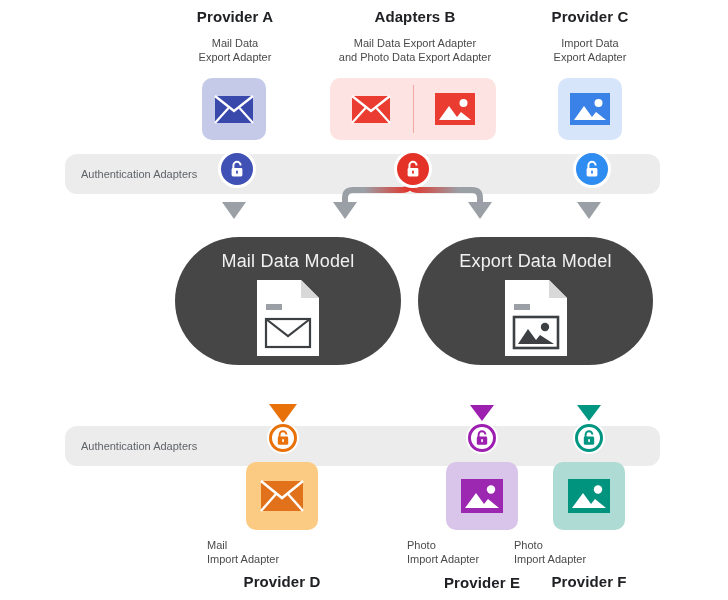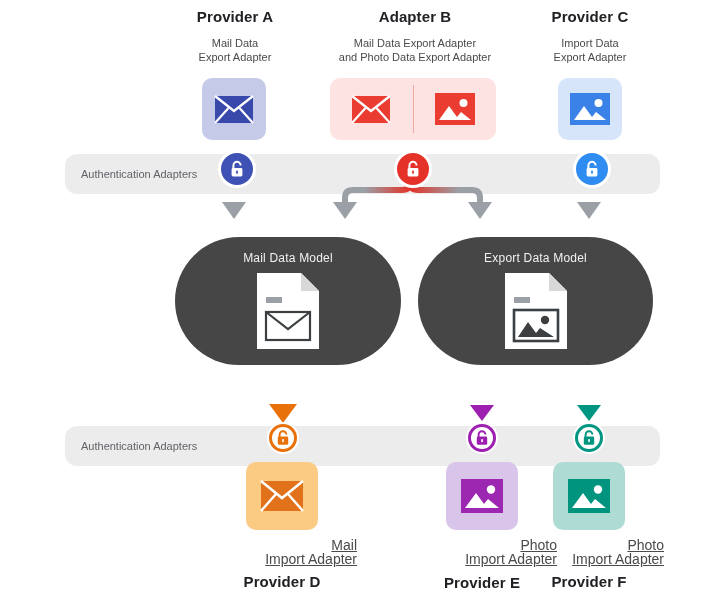--- a/index.html
+++ b/index.html
@@ -17,21 +17,21 @@
 
   
   .prov-title{
     text-align:center;font-weight:bold;font-size:15px;color:#202124;
     letter-spacing:.1px;
   }
   .prov-sub{
     text-align:center;font-size:11px;line-height:14px;color:#4a4a4a;
   }
   .prov-caption{
-    text-align:right;font-size:14px;line-height:14px;color:#4a4a4a;text-decoration:underline;
+    text-align:left;font-size:11px;line-height:14px;color:#4a4a4a;
   }
 
   
   .tile{
     border-radius:10px;
     display:flex;align-items:center;justify-content:center;
   }
   .tile-a{background:#c5cae9;}
   .tile-b{background:#fde3e1;}
   .tile-c{background:#d7e5fb;}
@@ -59,21 +59,21 @@
   }
   .lock-solid{border:3px solid #ffffff;}
   .lock-ring{background:#ffffff;}
 
   
   .capsule{
     background:#464646;border-radius:64px;
     display:flex;flex-direction:column;align-items:center;
   }
   .capsule-title{
-    color:#f1f1f1;font-size:12px;margin-top:14px;letter-spacing:.2px;
+    color:#f1f1f1;font-size:18px;margin-top:14px;letter-spacing:.2px;
   }
 
   svg{display:block;overflow:visible;}
 </style>
 </head>
 <body>
 
 <div id="stage">
 
   <div class="abs prov-title" style="left:160px;top:8px;width:150px;">Provider A</div>
@@ -83,21 +83,21 @@
   <div class="abs tile tile-a" style="left:202px;top:78px;width:64px;height:62px;">
     <span>
       <svg width="38" height="27" viewBox="0 0 38 27">
         <rect x="0" y="0" width="38" height="27" fill="#3949ab"></rect>
         <path d="M0 0 L19 15 L38 0" fill="none" stroke="#ffffff" stroke-width="2.4"></path>
         <path d="M0 27 L13.5 12 M38 27 L24.5 12" fill="none" stroke="#ffffff" stroke-width="2.2"></path>
       </svg>
     </span>
   </div>
 
-  <div class="abs prov-title" style="left:320px;top:8px;width:190px;">Adapter B</div>
+  <div class="abs prov-title" style="left:320px;top:8px;width:190px;">Adapters B</div>
   <div class="abs prov-sub" style="left:312px;top:36px;width:206px;">Mail Data Export Adapter</div>
   <div class="abs prov-sub" style="left:312px;top:50px;width:206px;">and Photo Data Export Adapter</div>
 
   <div class="abs tile tile-b" style="left:330px;top:78px;width:166px;height:62px;">
     <div style="display:flex;align-items:center;gap:0;width:100%;height:100%;">
       <div style="flex:1;display:flex;align-items:center;justify-content:center;">
         <span>
           <svg width="38" height="27" viewBox="0 0 38 27">
             <rect x="0" y="0" width="38" height="27" fill="#ea3c30"></rect>
             <path d="M0 0 L19 15 L38 0" fill="none" stroke="#ffffff" stroke-width="2.4"></path>

